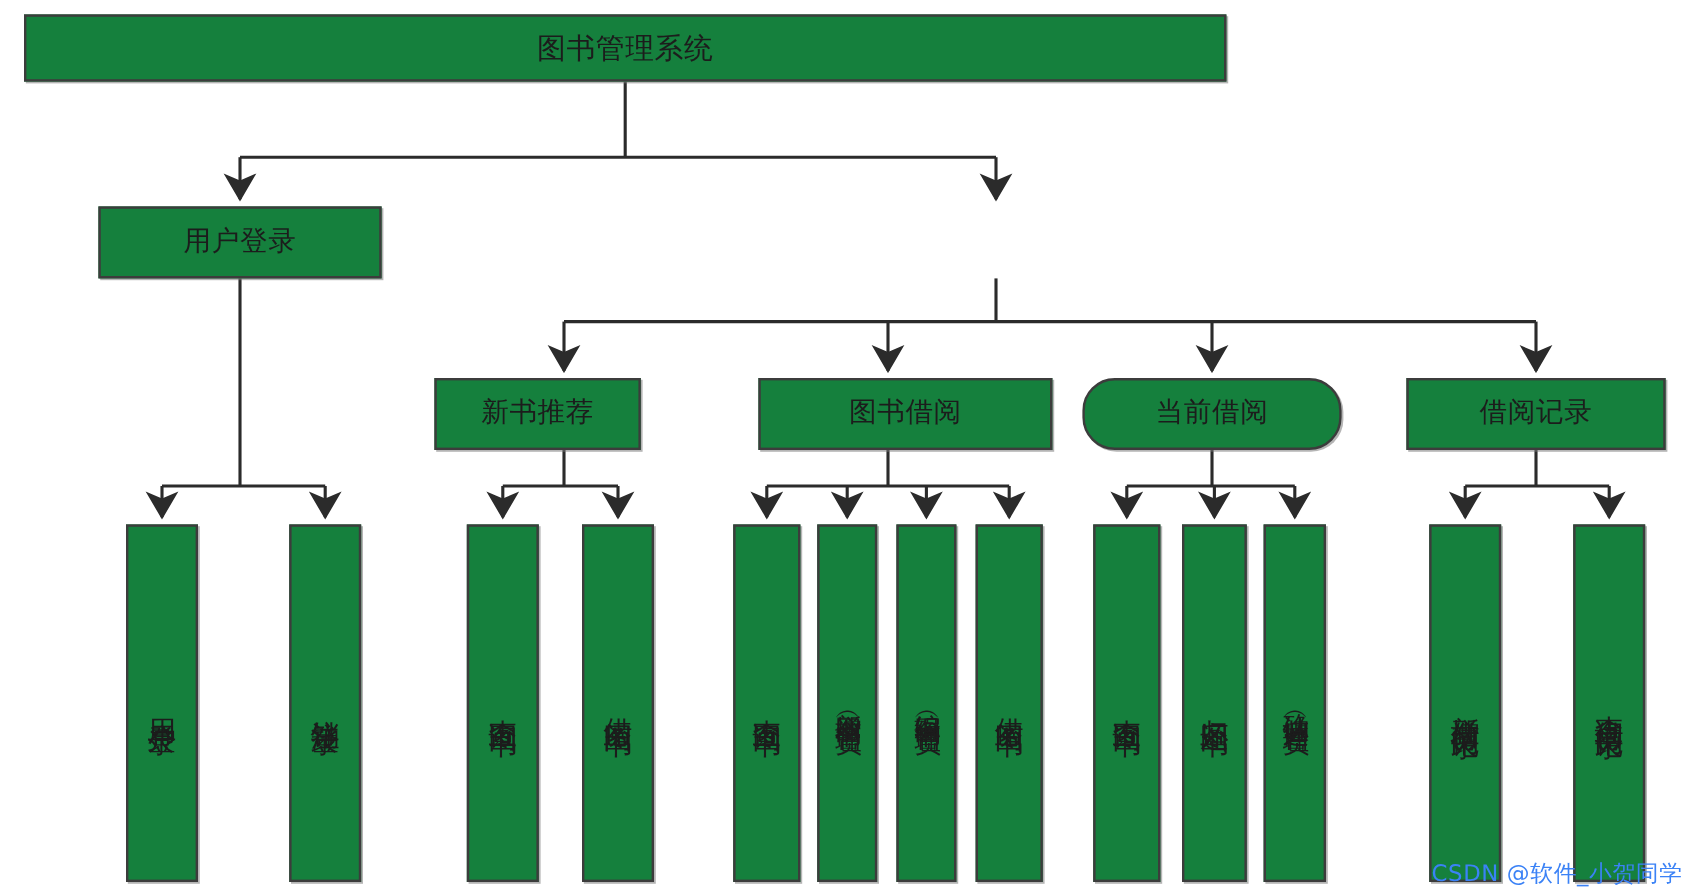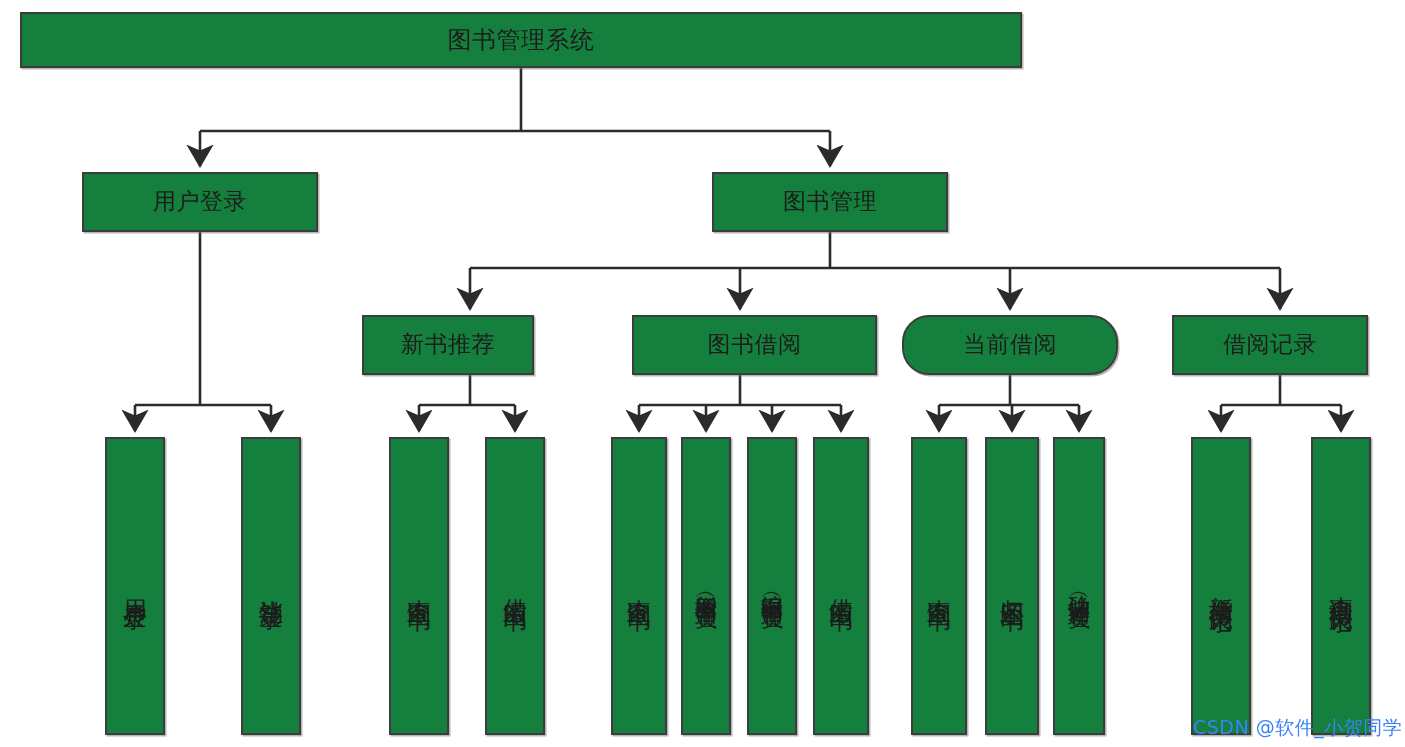--- a/index.html
+++ b/index.html
@@ -135,34 +135,31 @@
     </g>
   </svg>
 
   <div class="node h root" id="node-root" style="left: 20px; top: 12px; width: 1002px; height: 56px;">
     <span class="label">图书管理系统</span>
   </div>
 
   <div class="node h" id="node-user-login" style="left: 82px; top: 172px; width: 236px; height: 60px;">
     <span class="label">用户登录</span>
   </div>
-  <div class="node h" id="node-book-manage" style="left: 712px; top: 172px; width: 236px; height: 60px;">
-    <span class="label">图书管理</span>
-  </div>
 
   <div class="node h" id="node-new-book-recommend" style="left: 362px; top: 315px; width: 172px; height: 60px;">
     <span class="label">新书推荐</span>
   </div>
   <div class="node h" id="node-book-borrow" style="left: 632px; top: 315px; width: 245px; height: 60px;">
     <span class="label">图书借阅</span>
   </div>
   <div class="node h" id="node-current-borrow" style="left: 902px; top: 315px; width: 216px; height: 60px; border-radius: 27px;">
     <span class="label">当前借阅</span>
   </div>
-  <div class="node h" id="node-borrow-record" style="left: 1172px; top: 315px; width: 196px; height: 60px;">
+  <div class="node h" id="node-borrow-record" style="left: 1172px; top: 315px; width: 216px; height: 60px;">
     <span class="label">借阅记录</span>
   </div>
 
   <div class="node v" id="node-leaf-user-login" style="left: 105px; top: 437px; width: 60px; height: 298px;">
     <span class="label">用户登录</span>
   </div>
   <div class="node v" id="node-leaf-logout" style="left: 241px; top: 437px; width: 60px; height: 298px;">
     <span class="label">注销登录</span>
   </div>
   <div class="node v" id="node-leaf-query-book-1" style="left: 389px; top: 437px; width: 60px; height: 298px;">

